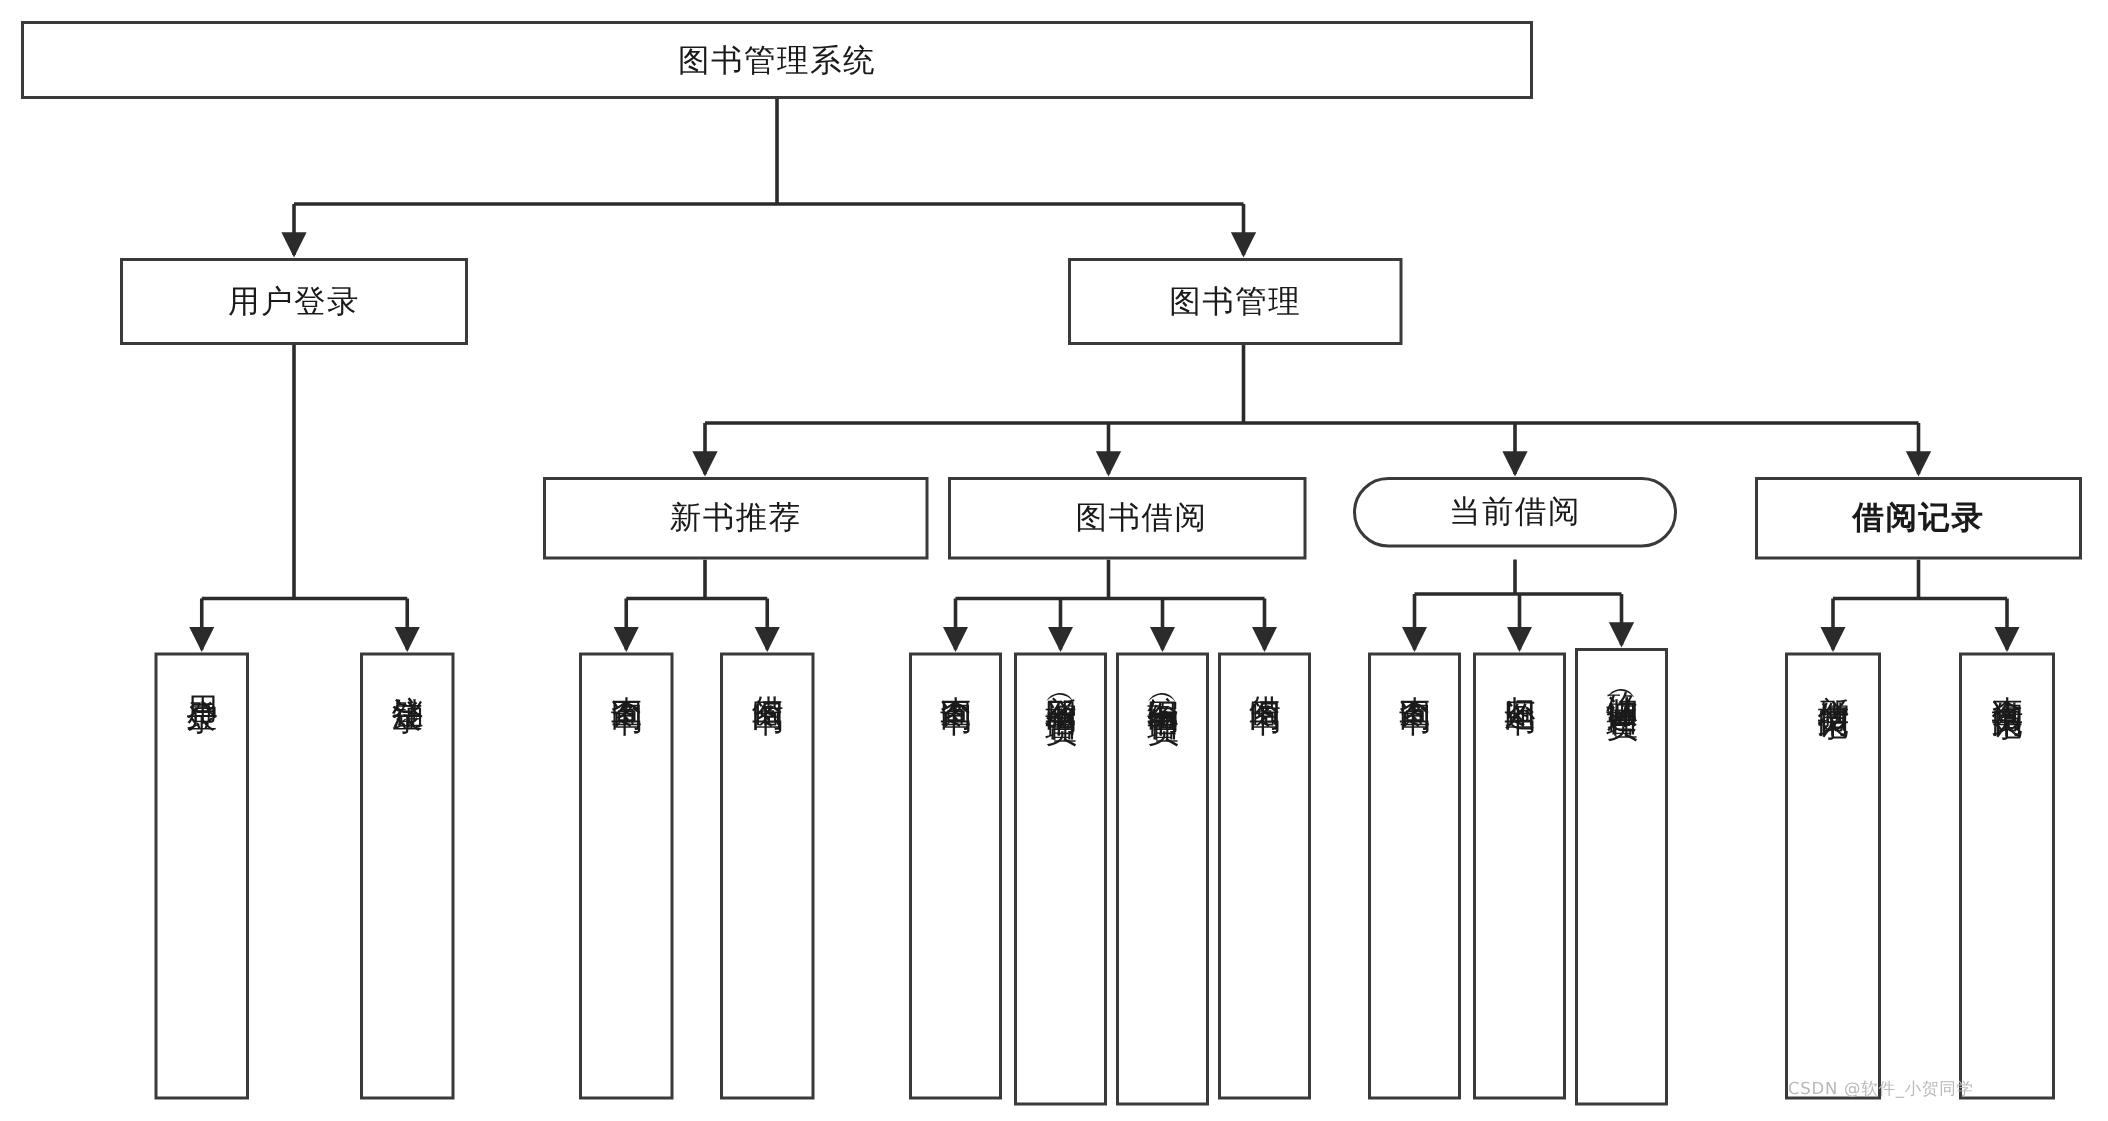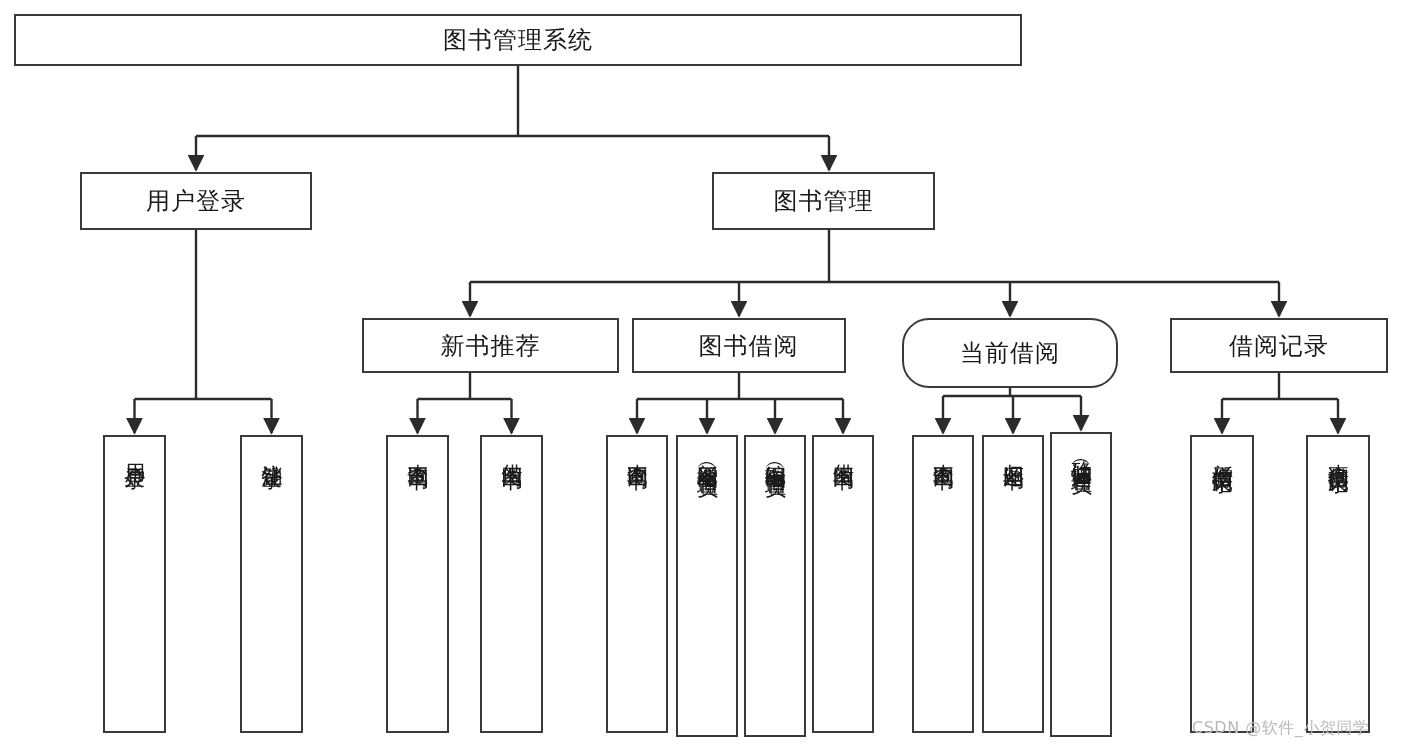--- a/index.html
+++ b/index.html
@@ -26,21 +26,21 @@
     box-sizing:border-box;
     background:#ffffff;
     border:2px solid #3a3a3a;
     display:flex;
     align-items:center;
     justify-content:center;
     text-align:center;
   }
   .node.root{ border-width:2px; }
   .node .label{
-    font-size:24px;
+    font-size:21px;
     line-height:1.25;
     letter-spacing:1px;
     color:#1a1a1a;
     white-space:nowrap;
   }
   
   .node.vert{
     align-items:flex-start;
     justify-content:center;
     padding-top:10px;
@@ -50,21 +50,21 @@
     text-orientation:upright;
     -webkit-text-orientation:upright;
     font-size:21px;
     line-height:1.18;
     letter-spacing:2px;
     white-space:normal;
     max-height:100%;
   }
   .watermark{
     position:absolute;
-    font-size:16px;
+    font-size:11px;
     color:#b9b9b9;
     white-space:nowrap;
     letter-spacing:0.5px;
   }
 </style>
 </head>
 <body>
 
 <div id="stage">
   <svg id="wires" viewBox="0 0 1405 747">
@@ -116,27 +116,27 @@
       </div>
       <div class="node" style="left: 80px; top: 172px; width: 232px; height: 58px;">
         <span class="label">用户登录</span>
       </div>
       <div class="node" style="left: 712px; top: 172px; width: 223px; height: 58px;">
         <span class="label">图书管理</span>
       </div>
       <div class="node" style="left: 362px; top: 318px; width: 257px; height: 55px;">
         <span class="label">新书推荐</span>
       </div>
-      <div class="node" style="left: 632px; top: 318px; width: 214px; height: 55px; padding-left: 19px;">
+      <div class="node" style="left: 632px; top: 318px; width: 239px; height: 55px; padding-left: 19px;">
         <span class="label">图书借阅</span>
       </div>
-      <div class="node" style="left: 902px; top: 318px; width: 216px; height: 70px; border-radius: 27px;">
+      <div class="node" style="left: 902px; top: 318px; width: 216px; height: 47px; border-radius: 27px;">
         <span class="label">当前借阅</span>
       </div>
-      <div class="node" style="left: 1170px; top: 318px; width: 218px; height: 55px;">
+      <div class="node" style="left: 1170px; top: 318px; width: 218px; height: 55px; font-weight: bold;">
         <span class="label">借阅记录</span>
       </div>
       <div class="node vert" style="left: 103px; top: 435px; width: 63px; height: 298px;">
         <span class="label">用户登录</span>
       </div>
       <div class="node vert" style="left: 240px; top: 435px; width: 63px; height: 298px;">
         <span class="label">注销登录</span>
       </div>
       <div class="node vert" style="left: 386px; top: 435px; width: 63px; height: 298px;">
         <span class="label">查询图书</span>

